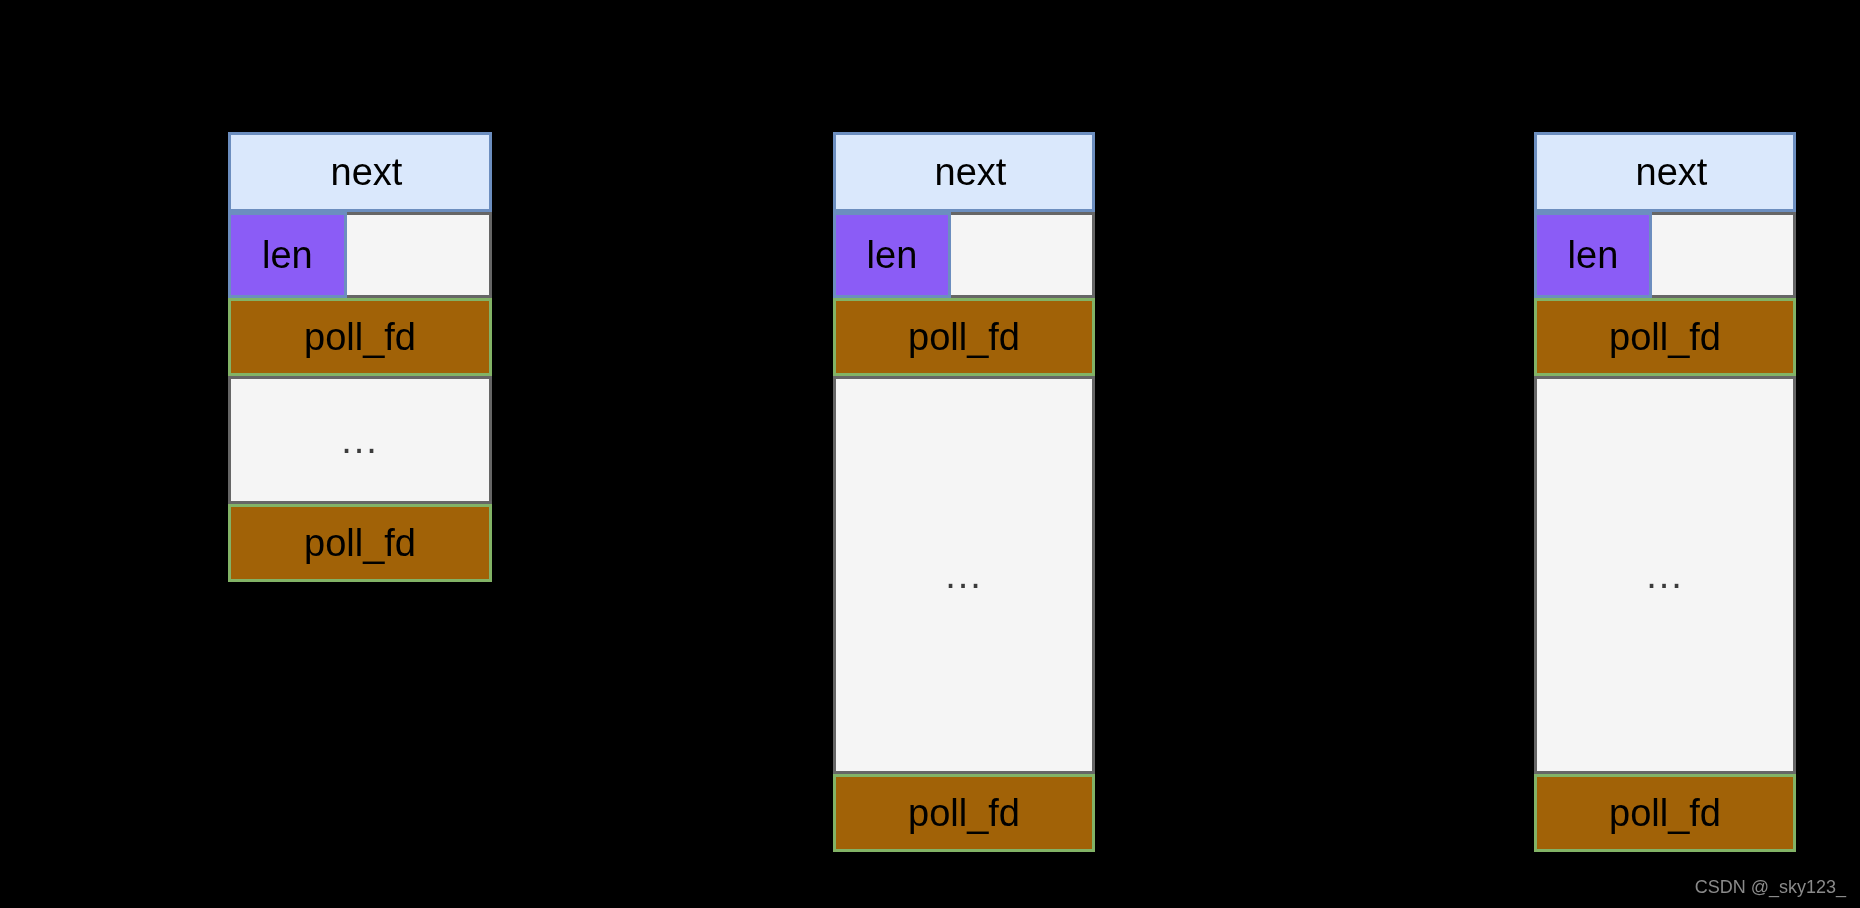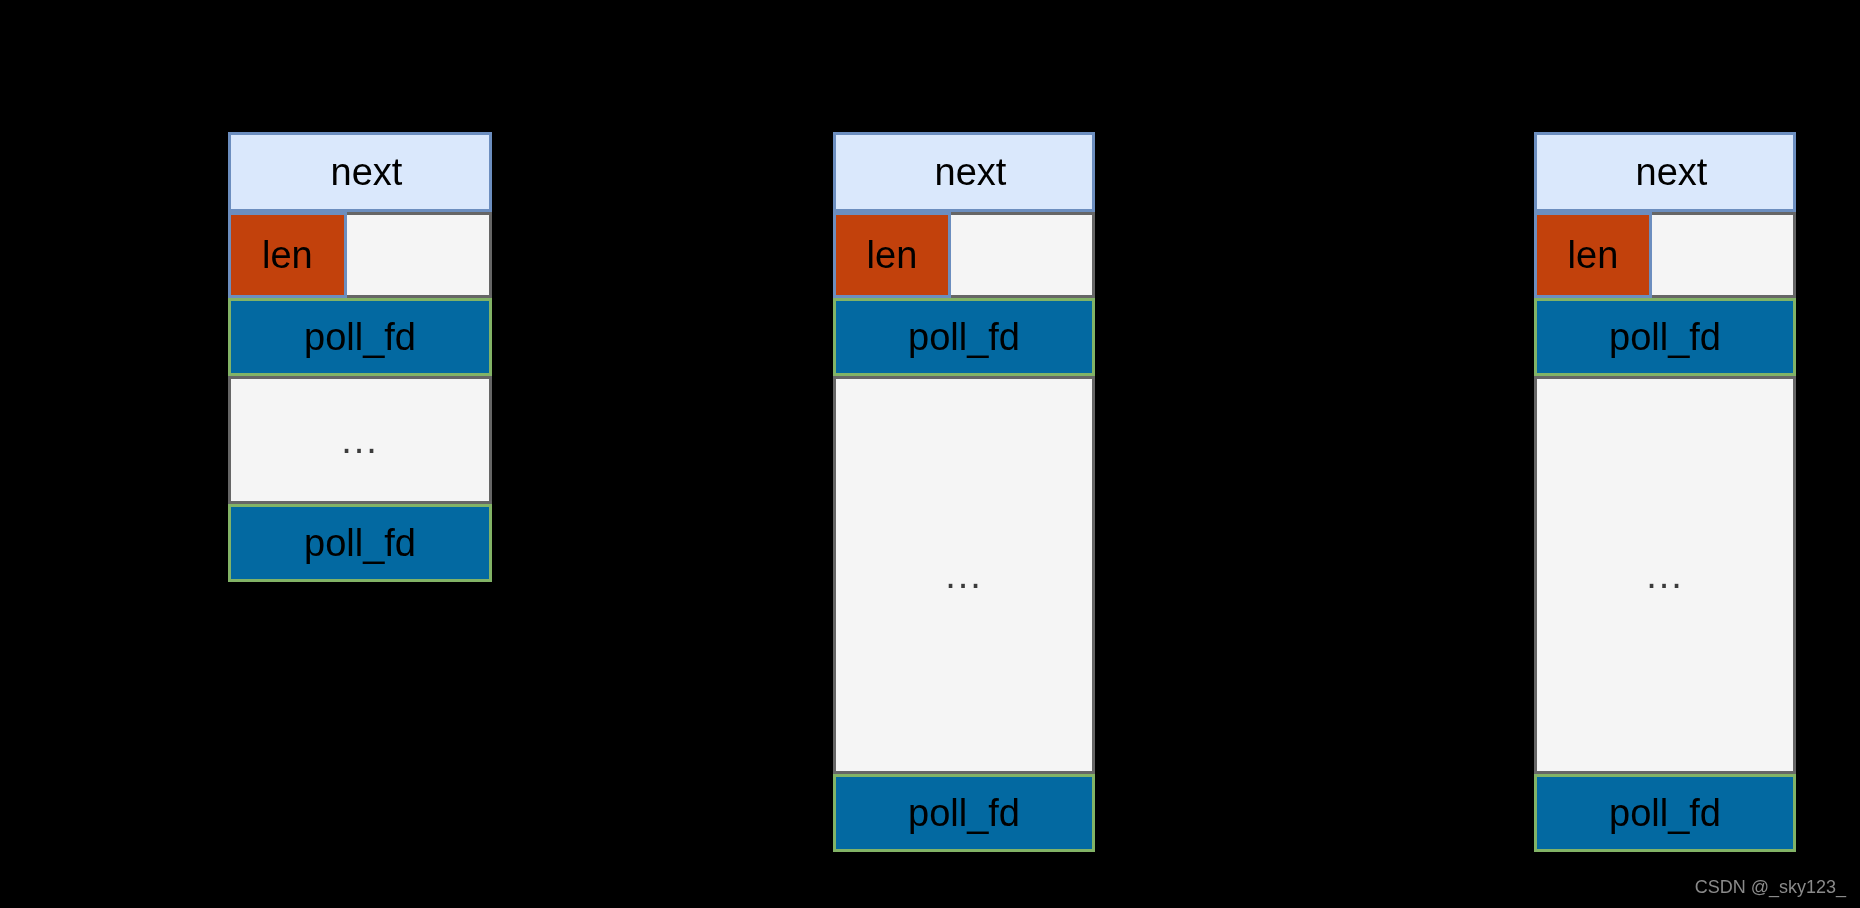--- a/index.html
+++ b/index.html
@@ -46,42 +46,42 @@
   }
 
   .row-len {
     display: flex;
     height: 86px;
     border: none;
     padding: 0;
   }
   .cell-len {
     box-sizing: border-box;
-    background: #c2410c;
+    background: #8b5cf6;
     border: 3px solid #6c8ebf;
     width: 45%;
     height: 100%;
     display: flex;
     align-items: center;
     justify-content: center;
     font-size: 38px;
     color: #000000;
   }
   .cell-len-pad {
     box-sizing: border-box;
     background: #f5f5f5;
     border: 3px solid #666666;
     border-left: none;
     width: 55%;
     height: 100%;
   }
 
   
   .row-pollfd {
-    background: #0369a1;
+    background: #a16207;
     border: 3px solid #82b366;
     height: 78px;
   }
 
   
   .row-ellipsis {
     background: #f5f5f5;
     border: 3px solid #666666;
     color: #3b3b3b;
     font-size: 38px;

